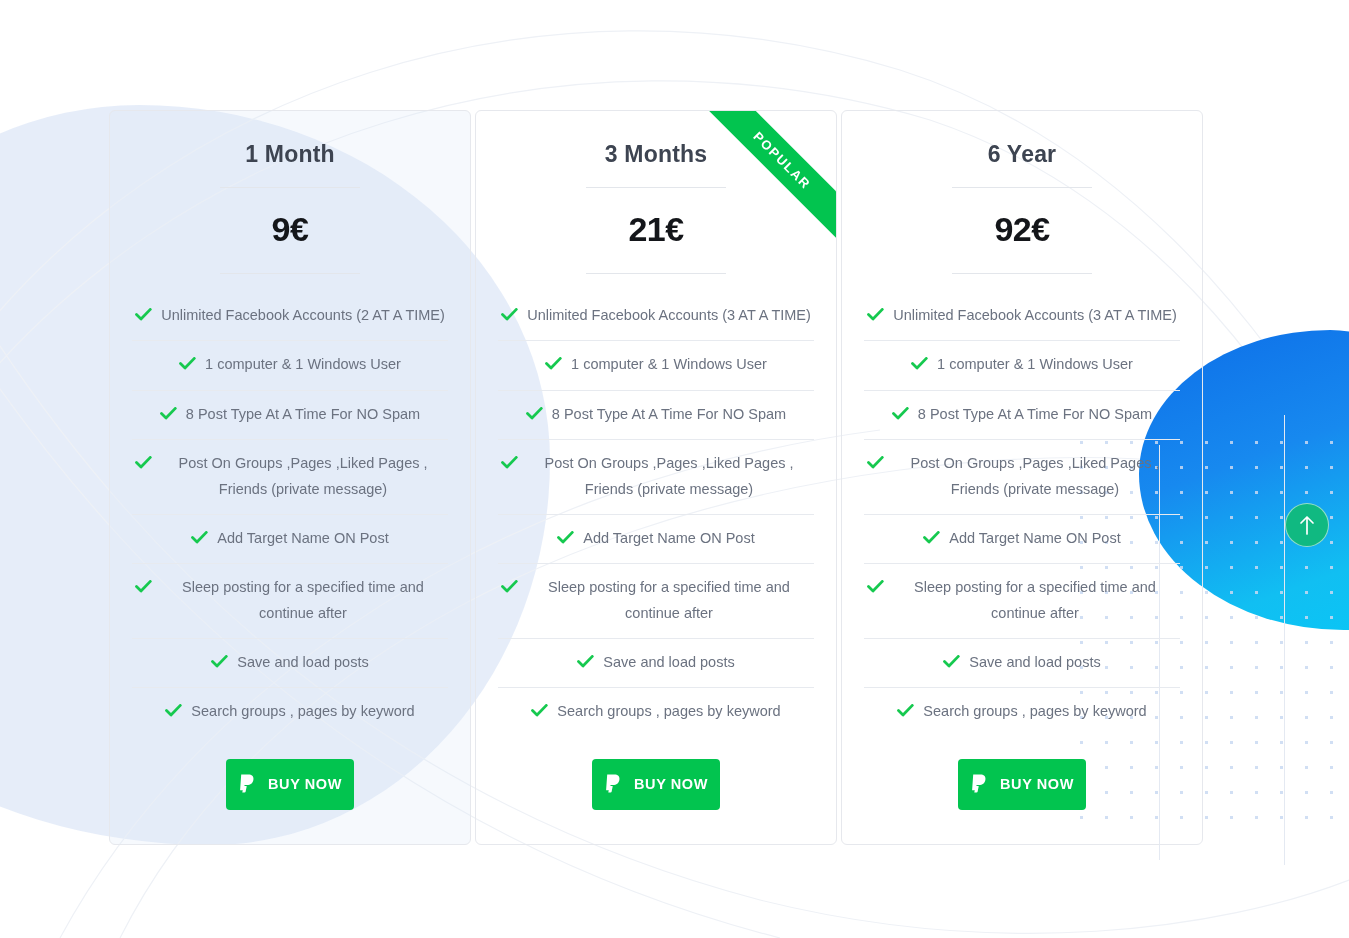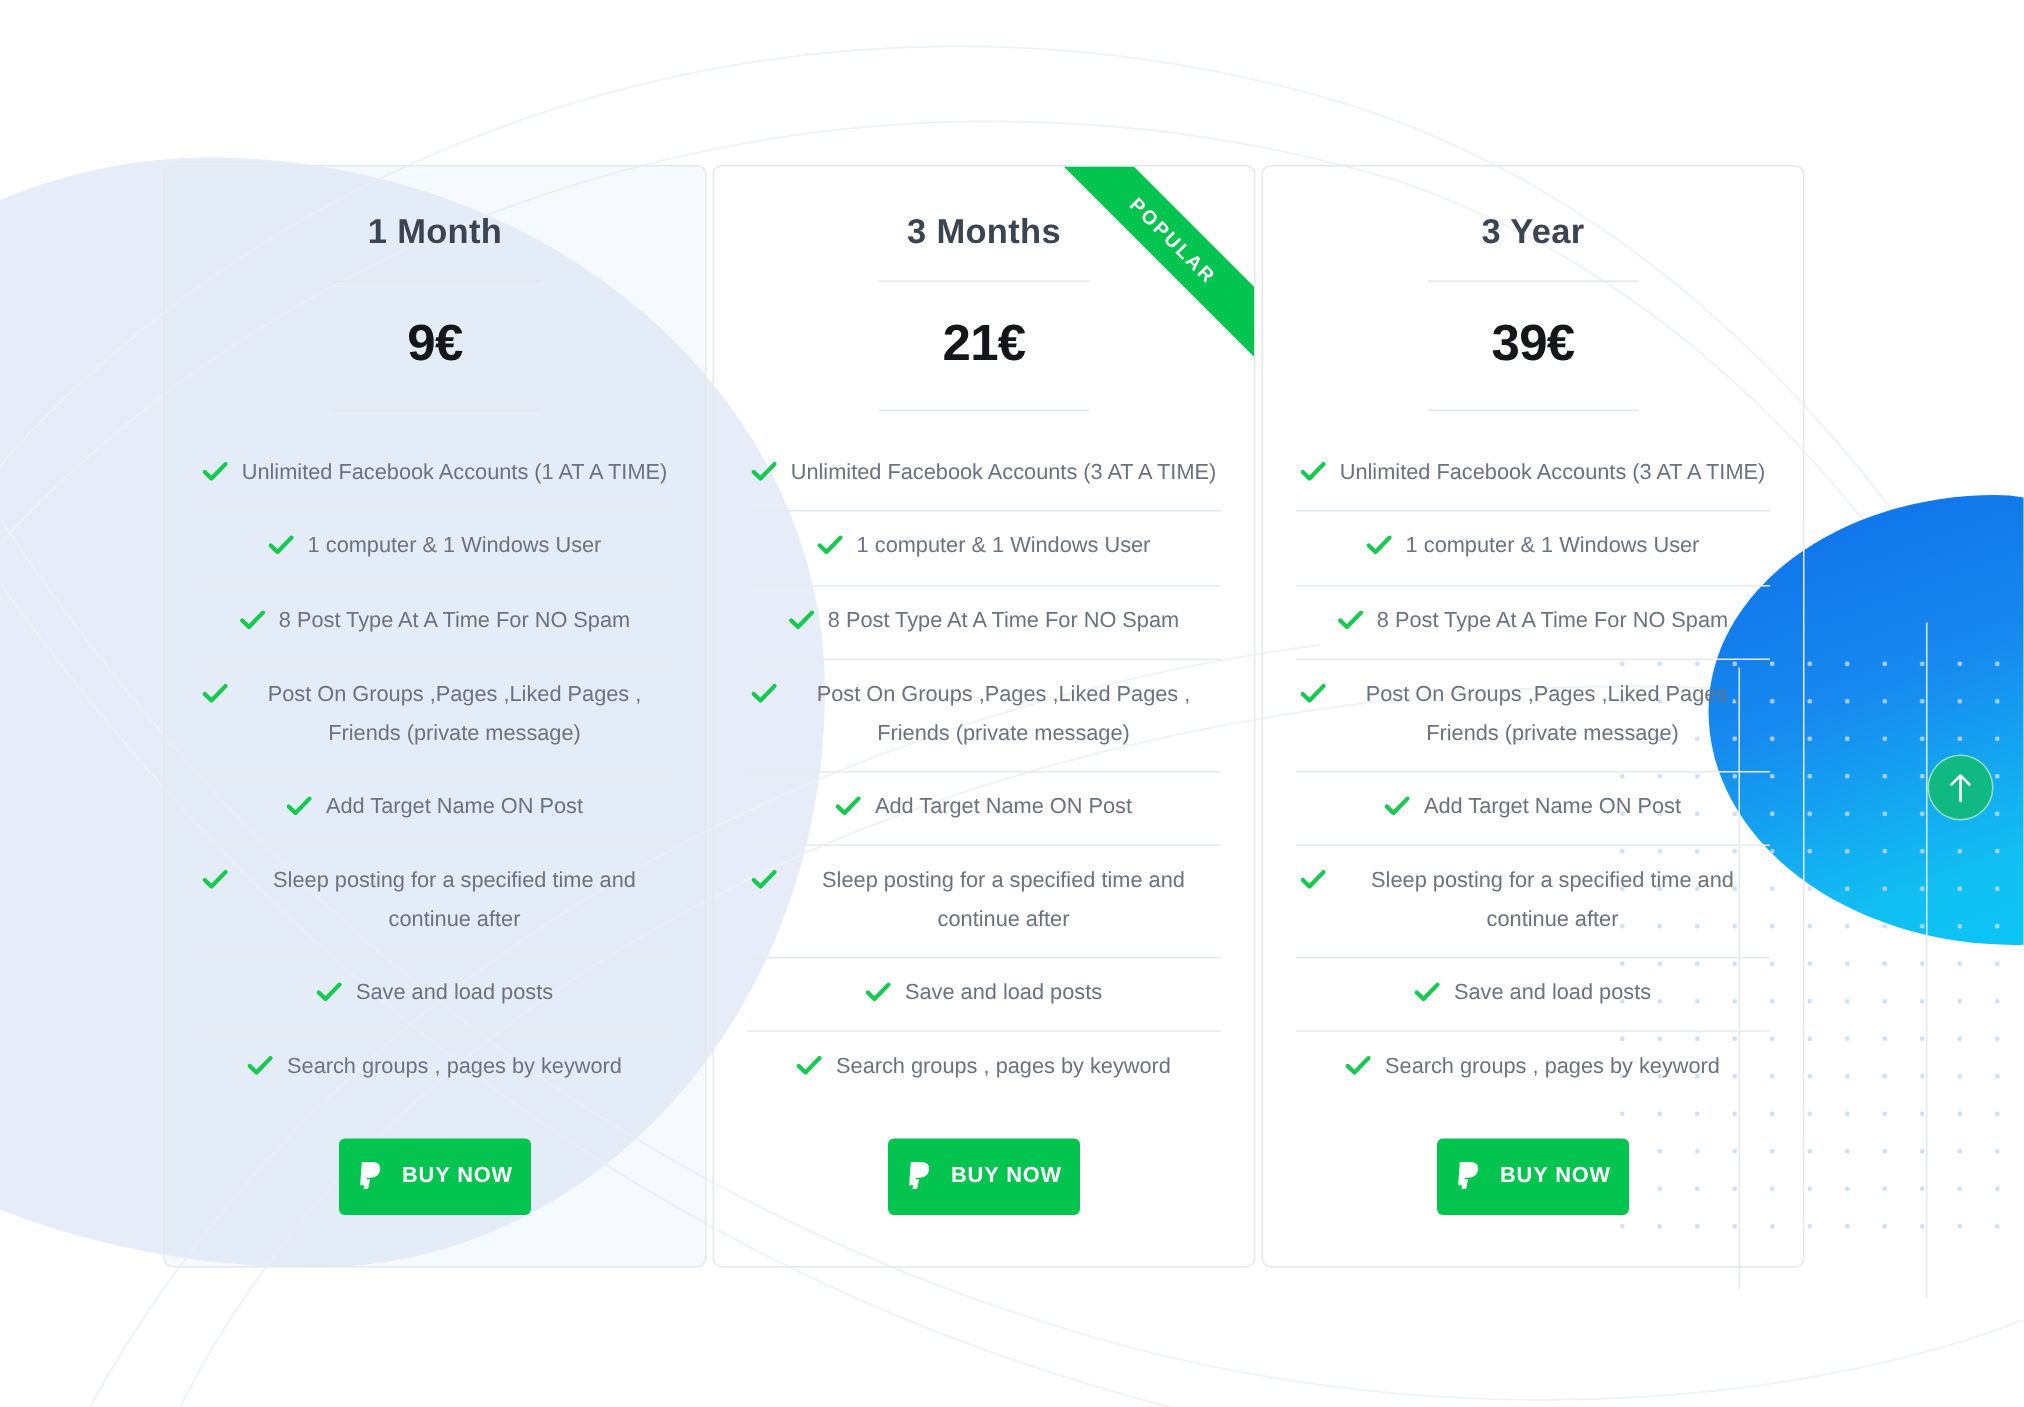--- a/index.html
+++ b/index.html
@@ -231,21 +231,21 @@
   <div class="card tinted">
     <div class="plan-name">1 Month</div>
     <div class="rule"></div>
     <div class="price">9€</div>
     <div class="rule"></div>
     <ul class="features">
       <li class="feature">
         <svg class="check" width="17" height="13" viewBox="0 0 17 13">
             <path d="M1.5 6.6 L6 11 L15.3 1.4" fill="none" stroke="#16c94f" stroke-width="2.8" stroke-linecap="round" stroke-linejoin="round"></path>
           </svg>
-        <span class="feature-text">Unlimited Facebook Accounts (1 AT A TIME)</span>
+        <span class="feature-text">Unlimited Facebook Accounts (2 AT A TIME)</span>
       </li>
       <li class="feature">
         <svg class="check" width="17" height="13" viewBox="0 0 17 13">
             <path d="M1.5 6.6 L6 11 L15.3 1.4" fill="none" stroke="#16c94f" stroke-width="2.8" stroke-linecap="round" stroke-linejoin="round"></path>
           </svg>
         <span class="feature-text">1 computer &amp; 1 Windows User</span>
       </li>
       <li class="feature">
         <svg class="check" width="17" height="13" viewBox="0 0 17 13">
             <path d="M1.5 6.6 L6 11 L15.3 1.4" fill="none" stroke="#16c94f" stroke-width="2.8" stroke-linecap="round" stroke-linejoin="round"></path>
@@ -353,23 +353,23 @@
     <button class="buy-btn">
       <svg class="paypal-icon" width="19" height="21" viewBox="0 0 19 21">
         <path d="M3.2 0.6h7.1c3.5 0 5.6 1.9 5.1 5.2-.5 3.4-3 5.3-6.4 5.3H6.6l-1 5.1H2.1z" fill="#ffffff"></path>
         <path d="M5.6 12.1h2.2c.5 0 .9.1.9.1l-1.1 5.6c-.1.5-.5.8-1 .8H4.3z" fill="#ffffff"></path>
       </svg>
       <span>BUY NOW</span>
     </button>
   </div>
 
   <div class="card">
-    <div class="plan-name">3 Year</div>
-    <div class="rule"></div>
-    <div class="price">39€</div>
+    <div class="plan-name">6 Year</div>
+    <div class="rule"></div>
+    <div class="price">92€</div>
     <div class="rule"></div>
     <ul class="features">
       <li class="feature">
         <svg class="check" width="17" height="13" viewBox="0 0 17 13">
             <path d="M1.5 6.6 L6 11 L15.3 1.4" fill="none" stroke="#16c94f" stroke-width="2.8" stroke-linecap="round" stroke-linejoin="round"></path>
           </svg>
         <span class="feature-text">Unlimited Facebook Accounts (3 AT A TIME)</span>
       </li>
       <li class="feature">
         <svg class="check" width="17" height="13" viewBox="0 0 17 13">

